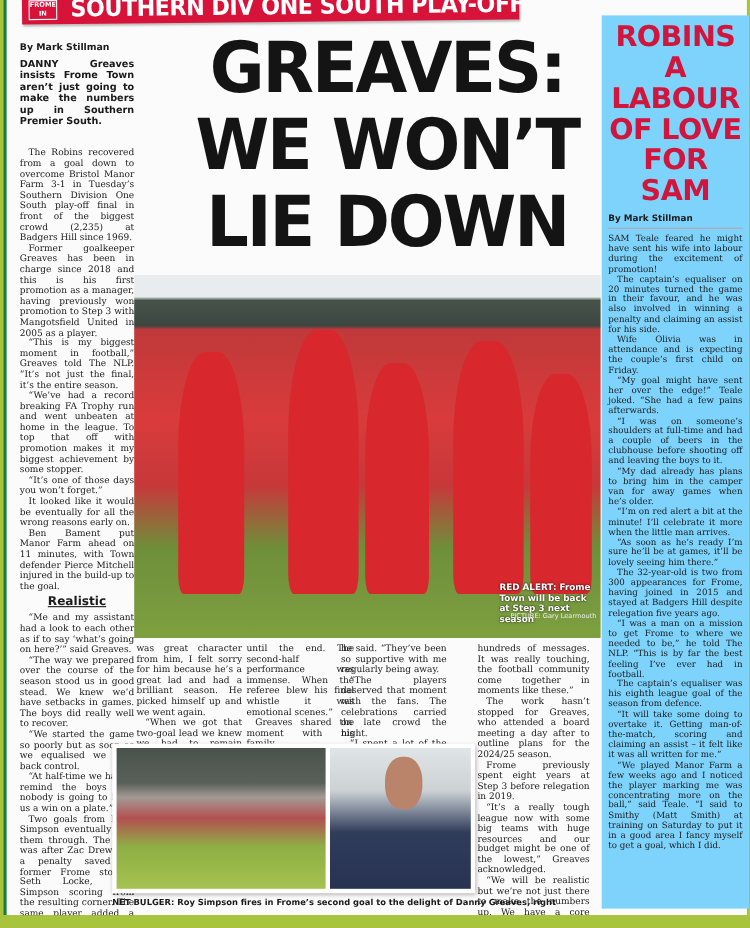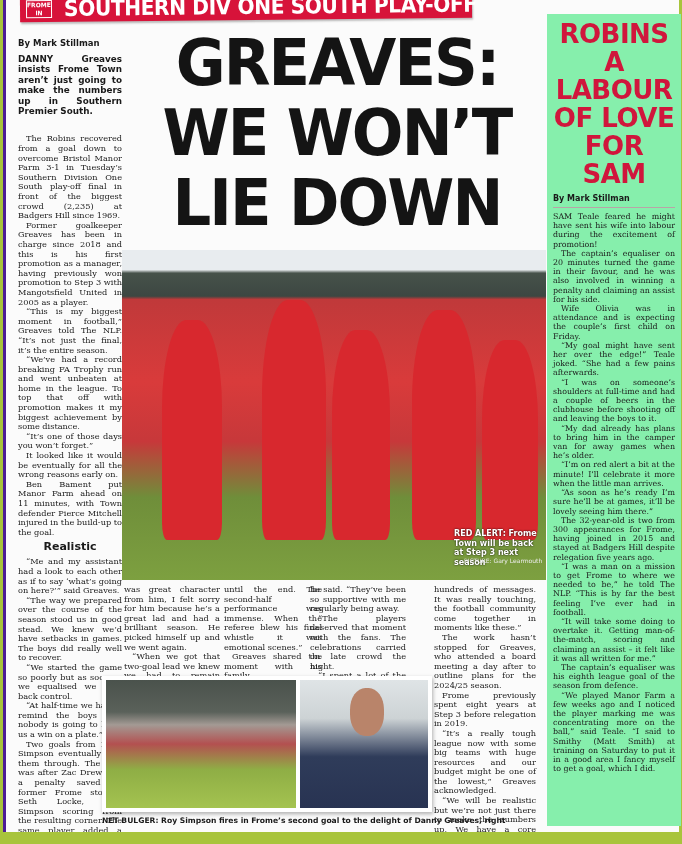--- a/index.html
+++ b/index.html
@@ -1,21 +1,21 @@
 <!DOCTYPE html>
 <html><head>
 <meta charset="utf-8">
 <style>
   * { box-sizing: border-box; margin: 0; padding: 0; }
   html, body { width: 682px; height: 844px; overflow: hidden; background: #a8c43c; }
   body { position: relative; font-family: "DejaVu Serif", serif; color: #1a1a1a; }
 
   .page {
     position: absolute; left: 3px; top: 0; width: 676px; height: 832px;
-    background: #fbfbfb; border-left: 3px solid #4c1d95;
+    background: #fbfbfb; border-left: 3px solid #15803d;
   }
   .green-strip { position: absolute; left: 0; bottom: 0; width: 682px; height: 12px; background: #a8c43c; }
 
   
   .banner {
     position: absolute; left: 14px; top: -6px; width: 452px; height: 26px;
     background: #d7133a; transform: rotate(-0.6deg);
     box-shadow: 1px 2px 2px rgba(0,0,0,0.25);
     display: flex; align-items: center;
   }
@@ -24,37 +24,37 @@
     color: #fff; font: bold 6px "DejaVu Sans", sans-serif; text-align: center; line-height: 8px;
   }
   .banner-title {
     margin-left: 12px; color: #fff; font: bold 22px "DejaVu Sans", sans-serif;
     letter-spacing: -0.5px; white-space: nowrap; line-height: 26px; padding-top: 0;
     transform: scaleX(0.92); transform-origin: left;
   }
 
   
   .headline {
-    position: absolute; left: 128px; top: 28px; width: 406px;
+    position: absolute; left: 143px; top: 28px; width: 406px;
     font: 900 64px "DejaVu Sans", sans-serif; line-height: 70px; letter-spacing: -2px;
     color: #141414; text-align: center; font-weight: bold;
   }
   .headline div { transform: scaleX(0.95); }
 
   
   .col-left {
     position: absolute; left: 12px; top: 38px; width: 104px;
     font-size: 8.2px; line-height: 9.6px; text-align: justify;
   }
   .byline { font: bold 8.5px "DejaVu Sans", sans-serif; margin-bottom: 6px; }
   .intro { font: bold 8.8px "DejaVu Sans", sans-serif; line-height: 10.4px; margin-bottom: 18px; }
   .para { text-indent: 8px; }
   .subhead {
     font: bold 11px "DejaVu Sans", sans-serif; text-align: center;
-    margin: 3px 0 4px;
+    text-decoration: underline; margin: 3px 0 4px;
   }
 
   
   .main-photo {
     position: absolute; left: 116px; top: 250px; width: 424px; height: 330px;
     background:
       linear-gradient(180deg, #e8ecef 0%, #e8ecef 6%, #46524a 7%, #3d4742 14%, #c0393a 15%, #d93b3b 40%, #c7383a 58%, #6f8e3a 75%, #7da040 100%);
     overflow: hidden;
   }
   .player { position: absolute; bottom: 40px; background: #d8282e; border-radius: 40% 40% 8% 8%; }
@@ -87,21 +87,21 @@
   }
   .face { position: absolute; left: 50px; top: 8px; width: 34px; height: 48px; border-radius: 45%; background: #b9846a; }
   .bottom-caption {
     position: absolute; left: 96px; top: 816px; width: 330px;
     font: bold 7.6px "DejaVu Sans", sans-serif; white-space: nowrap;
   }
 
   
   .sidebar {
     position: absolute; left: 541px; top: 14px; width: 134px; height: 812px;
-    background: #86efac; padding: 6px 6px;
+    background: #7dd3fc; padding: 6px 6px;
   }
   .side-title {
     font: bold 26px "DejaVu Sans", sans-serif; line-height: 28px; color: #d0163c;
     text-align: center; letter-spacing: -0.5px;
   }
   .side-byline {
     font: bold 8px "DejaVu Sans", sans-serif; margin-top: 6px; padding-bottom: 4px;
     border-bottom: 1px solid #b9a4a7;
   }
   .side-body { font-size: 7.9px; line-height: 9.2px; text-align: justify; margin-top: 4px; }
@@ -122,21 +122,21 @@
     <div>WE WON’T</div>
     <div>LIE DOWN</div>
   </div>
 
   <div class="col-left">
     <div class="byline">By Mark Stillman</div>
     <div class="intro">DANNY Greaves insists Frome Town aren’t just going to make the numbers up in Southern Premier South.</div>
     <div class="para">The Robins recovered from a goal down to overcome Bristol Manor Farm 3-1 in Tuesday’s Southern Division One South play-off final in front of the biggest crowd (2,235) at Badgers Hill since 1969.</div>
     <div class="para">Former goalkeeper Greaves has been in charge since 2018 and this is his first promotion as a manager, having previously won promotion to Step 3 with Mangotsfield United in 2005 as a player.</div>
     <div class="para">“This is my biggest moment in football,” Greaves told The NLP. “It’s not just the final, it’s the entire season.</div>
-    <div class="para">“We’ve had a record breaking FA Trophy run and went unbeaten at home in the league. To top that off with promotion makes it my biggest achievement by some distance.</div>
+    <div class="para">“We’ve had a record breaking FA Trophy run and went unbeaten at home in the league. To top that off with promotion makes it my biggest achievement by some stopper.</div>
     <div class="para">“It’s one of those days you won’t forget.”</div>
     <div class="para">It looked like it would be eventually for all the wrong reasons early on.</div>
     <div class="para">Ben Bament put Manor Farm ahead on 11 minutes, with Town defender Pierce Mitchell injured in the build-up to the goal.</div>
     <div class="subhead">Realistic</div>
     <div class="para">“Me and my assistant had a look to each other as if to say ‘what’s going on here?’” said Greaves.</div>
     <div class="para">“The way we prepared over the course of the season stood us in good stead. We knew we’d have setbacks in games. The boys did really well to recover.</div>
     <div class="para">“We started the game so poorly but as soon as we equalised we took back control.</div>
     <div class="para">“At half-time we had to remind the boys that nobody is going to hand us a win on a plate.”</div>
     <div class="para">Two goals from Kane Simpson eventually saw them through. The first was after Zac Drew saw a penalty saved by former Frome stopper Seth Locke, with Simpson scoring from the resulting corner. The same player added a third on 75 minutes.</div>
     <div class="para" style="width:72px">Greaves admitted he couldn’t watch the spot-kick.</div>
@@ -191,20 +191,20 @@
       <div class="para">SAM Teale feared he might have sent his wife into labour during the excitement of promotion!</div>
       <div class="para">The captain’s equaliser on 20 minutes turned the game in their favour, and he was also involved in winning a penalty and claiming an assist for his side.</div>
       <div class="para">Wife Olivia was in attendance and is expecting the couple’s first child on Friday.</div>
       <div class="para">“My goal might have sent her over the edge!” Teale joked. “She had a few pains afterwards.</div>
       <div class="para">“I was on someone’s shoulders at full-time and had a couple of beers in the clubhouse before shooting off and leaving the boys to it.</div>
       <div class="para">“My dad already has plans to bring him in the camper van for away games when he’s older.</div>
       <div class="para">“I’m on red alert a bit at the minute! I’ll celebrate it more when the little man arrives.</div>
       <div class="para">“As soon as he’s ready I’m sure he’ll be at games, it’ll be lovely seeing him there.”</div>
       <div class="para">The 32-year-old is two from 300 appearances for Frome, having joined in 2015 and stayed at Badgers Hill despite relegation five years ago.</div>
       <div class="para">“I was a man on a mission to get Frome to where we needed to be,” he told The NLP. “This is by far the best feeling I’ve ever had in football.</div>
+      <div class="para">The captain’s equaliser was his eighth league goal of the season from defence.</div>
       <div class="para">“It will take some doing to overtake it. Getting man-of-the-match, scoring and claiming an assist – it felt like it was all written for me.”</div>
-      <div class="para">The captain’s equaliser was his eighth league goal of the season from defence.</div>
       <div class="para">“We played Manor Farm a few weeks ago and I noticed the player marking me was concentrating more on the ball,” said Teale. “I said to Smithy (Matt Smith) at training on Saturday to put it in a good area I fancy myself to get a goal, which I did.</div>
 
     </div>
   </div>
 </div>
 <div class="green-strip"></div>
 
 </body></html>

